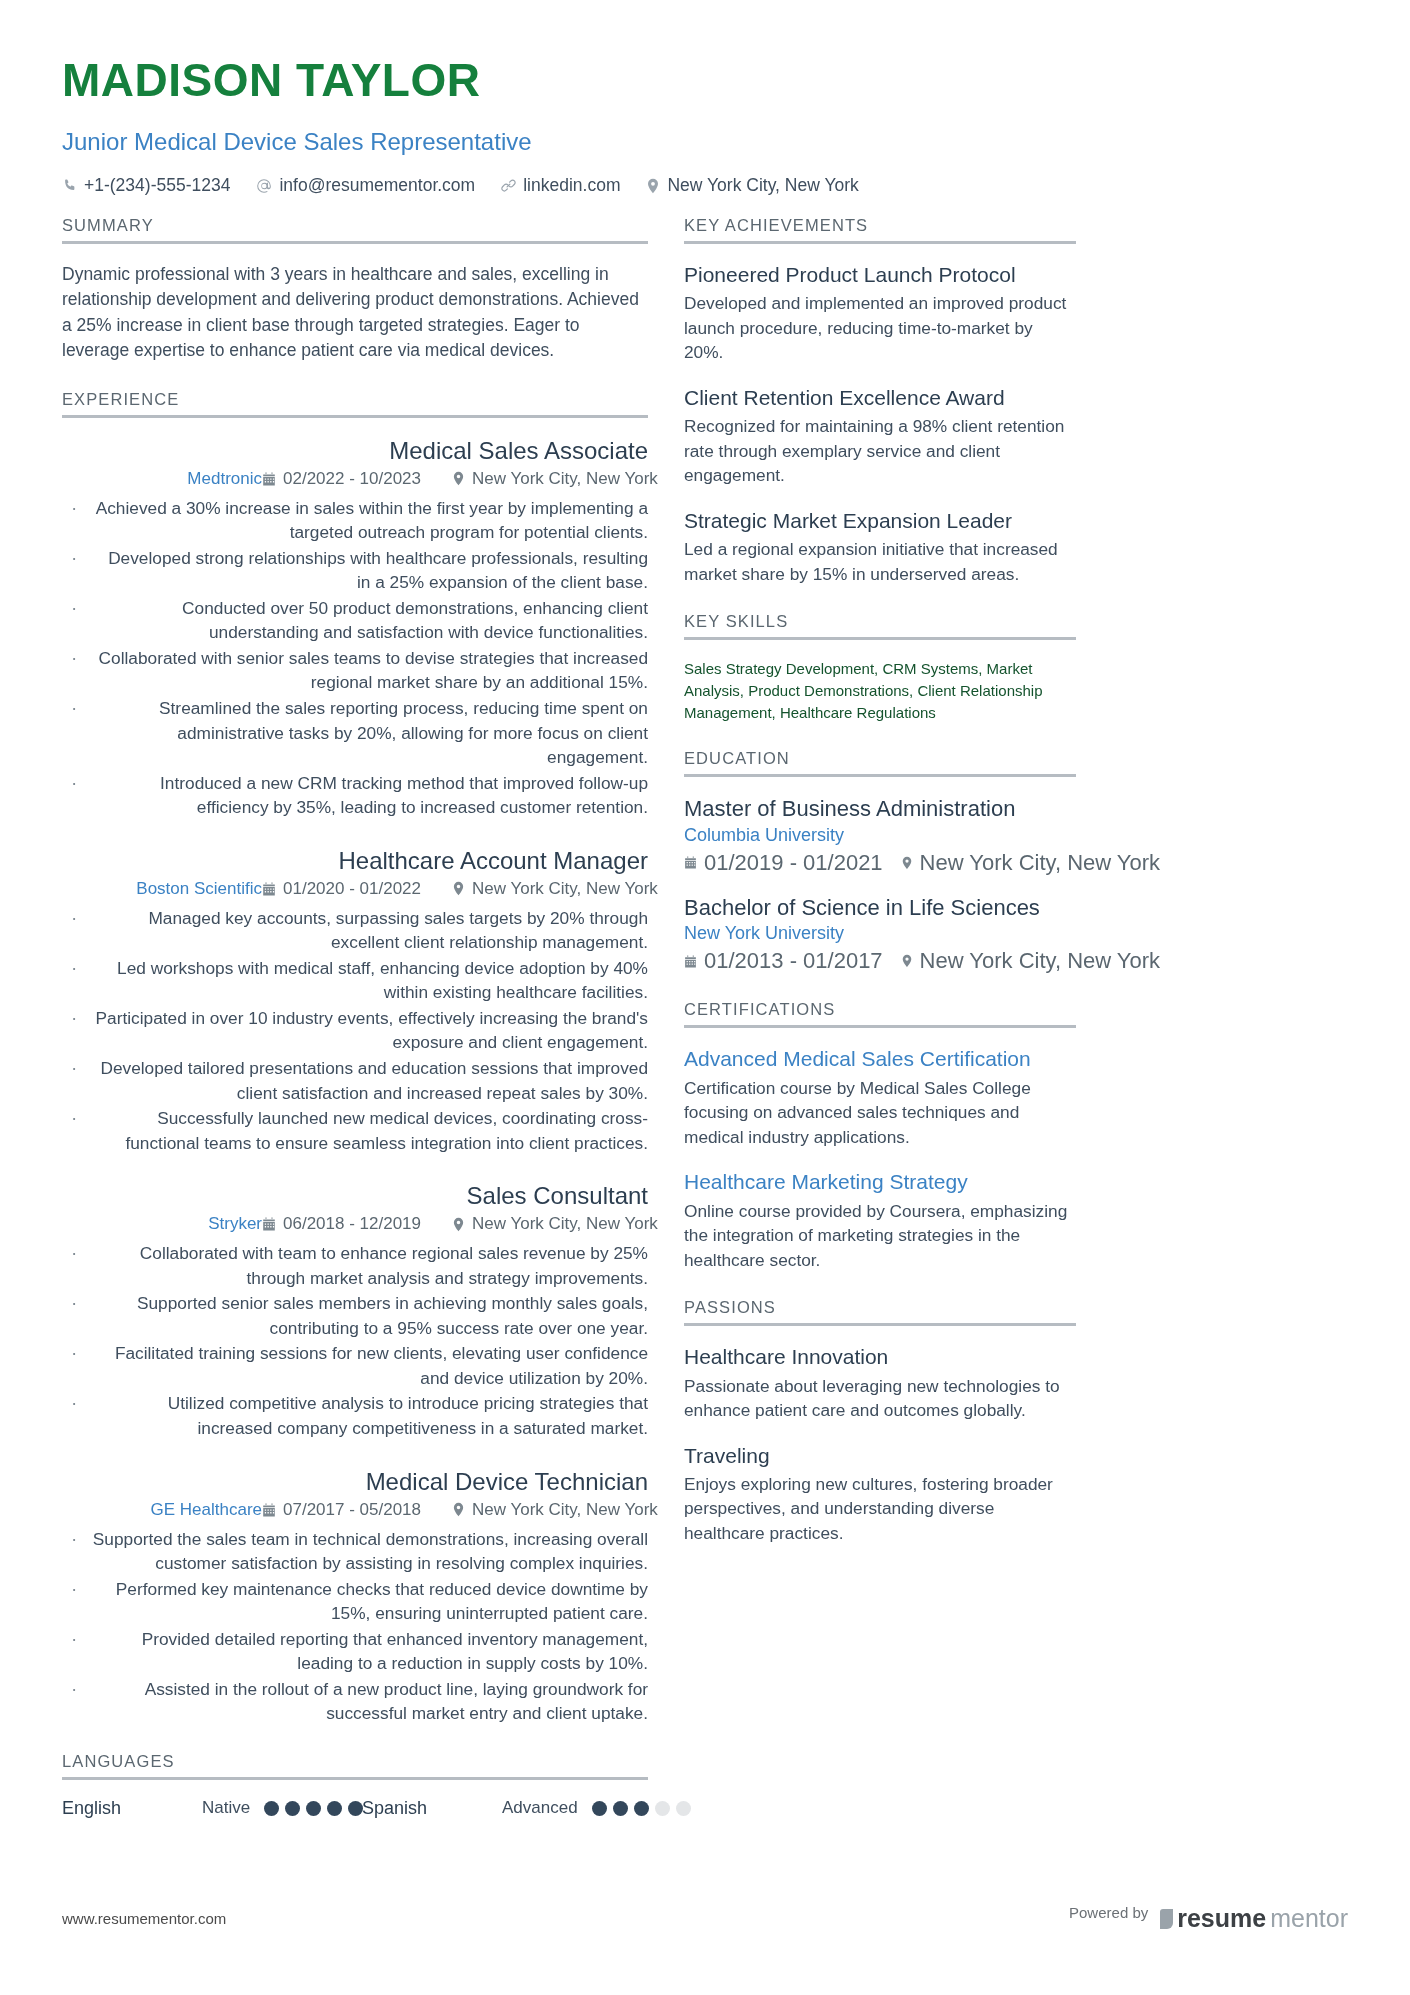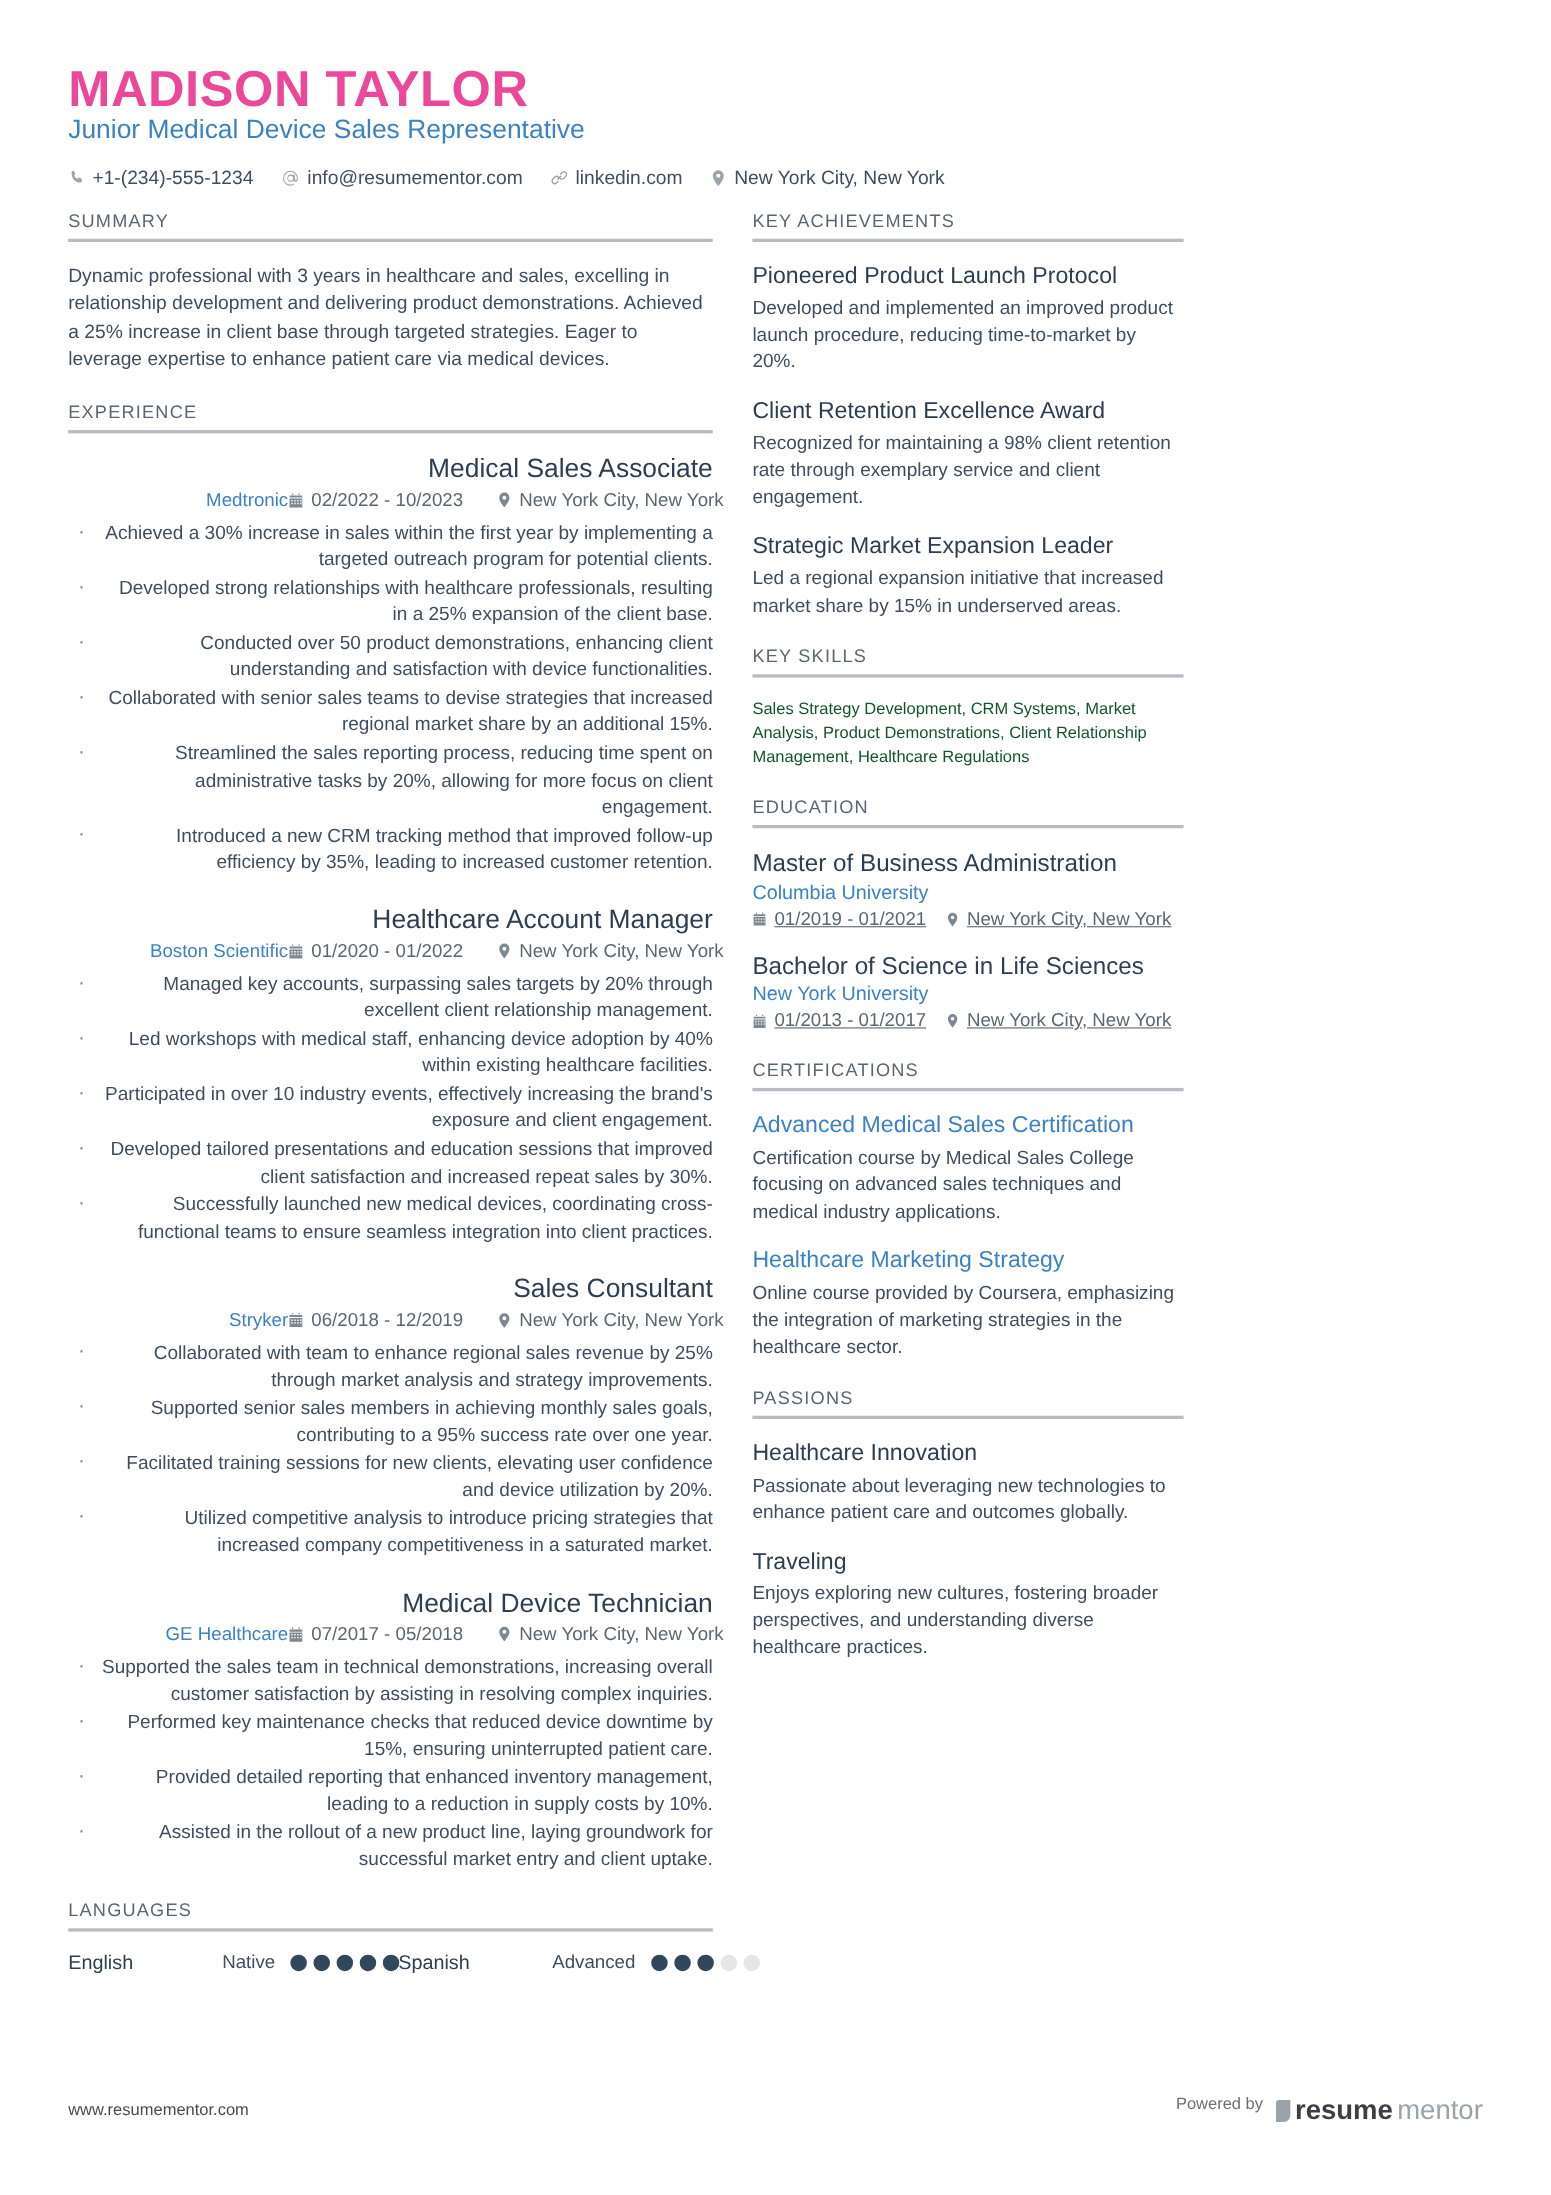--- a/index.html
+++ b/index.html
@@ -19,23 +19,23 @@
     width: 1410px;
     height: 1995px;
     padding: 56px 62px 0 62px;
   }
 
   
   .name {
     font-size: 46px;
     font-weight: bold;
     letter-spacing: 0.5px;
-    color: #ec4899;
+    color: #15803d;
     line-height: 1.05;
-    margin: 0 0 0 0;
+    margin: 0 0 24px 0;
   }
   .headline {
     font-size: 24px;
     color: #3b82c4;
     font-weight: normal;
     margin: 0 0 18px 0;
     line-height: 1.2;
   }
   .contact-row {
     display: flex;
@@ -204,23 +204,22 @@
     line-height: 1.25;
     margin-bottom: 2px;
   }
   .edu-school {
     font-size: 18px;
     color: #3b82c4;
     margin-bottom: 4px;
   }
   .edu-meta {
     display: flex;
-    font-size: 17px;
+    font-size: 22px;
     color: #5b6770;
-    text-decoration: underline;
   }
   .edu-meta .meta-chunk { margin-right: 18px; }
 
   
   .footer {
     position: absolute;
     left: 62px;
     right: 62px;
     bottom: 62px;
     display: flex;

